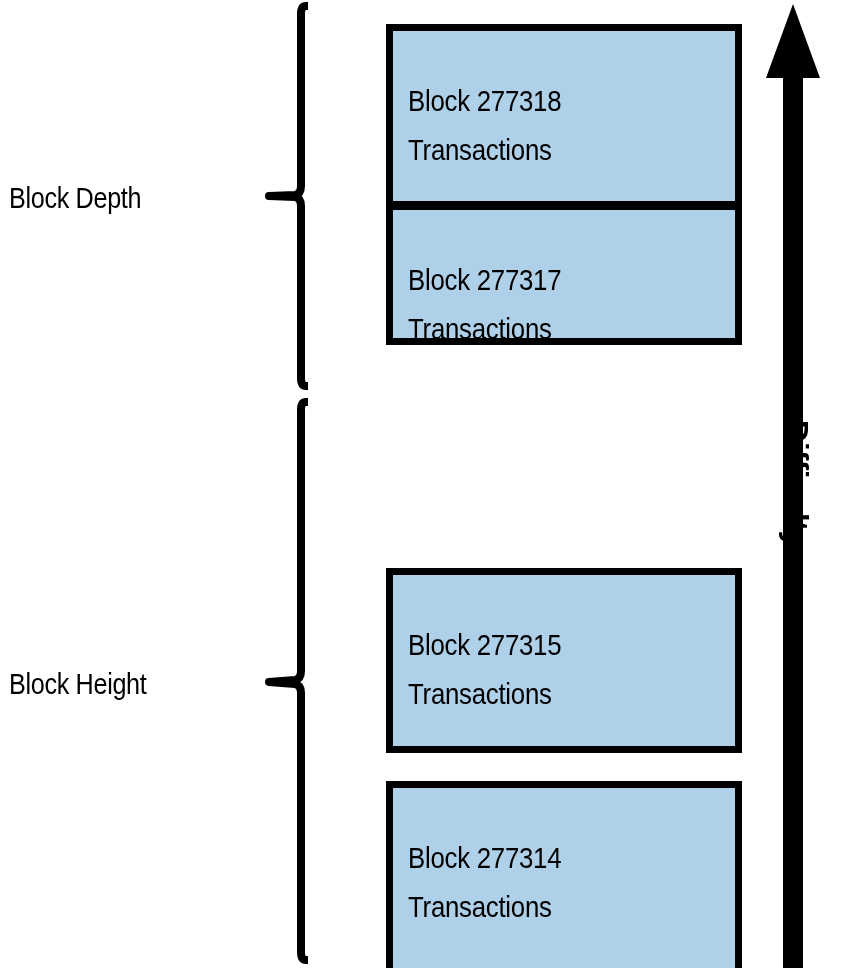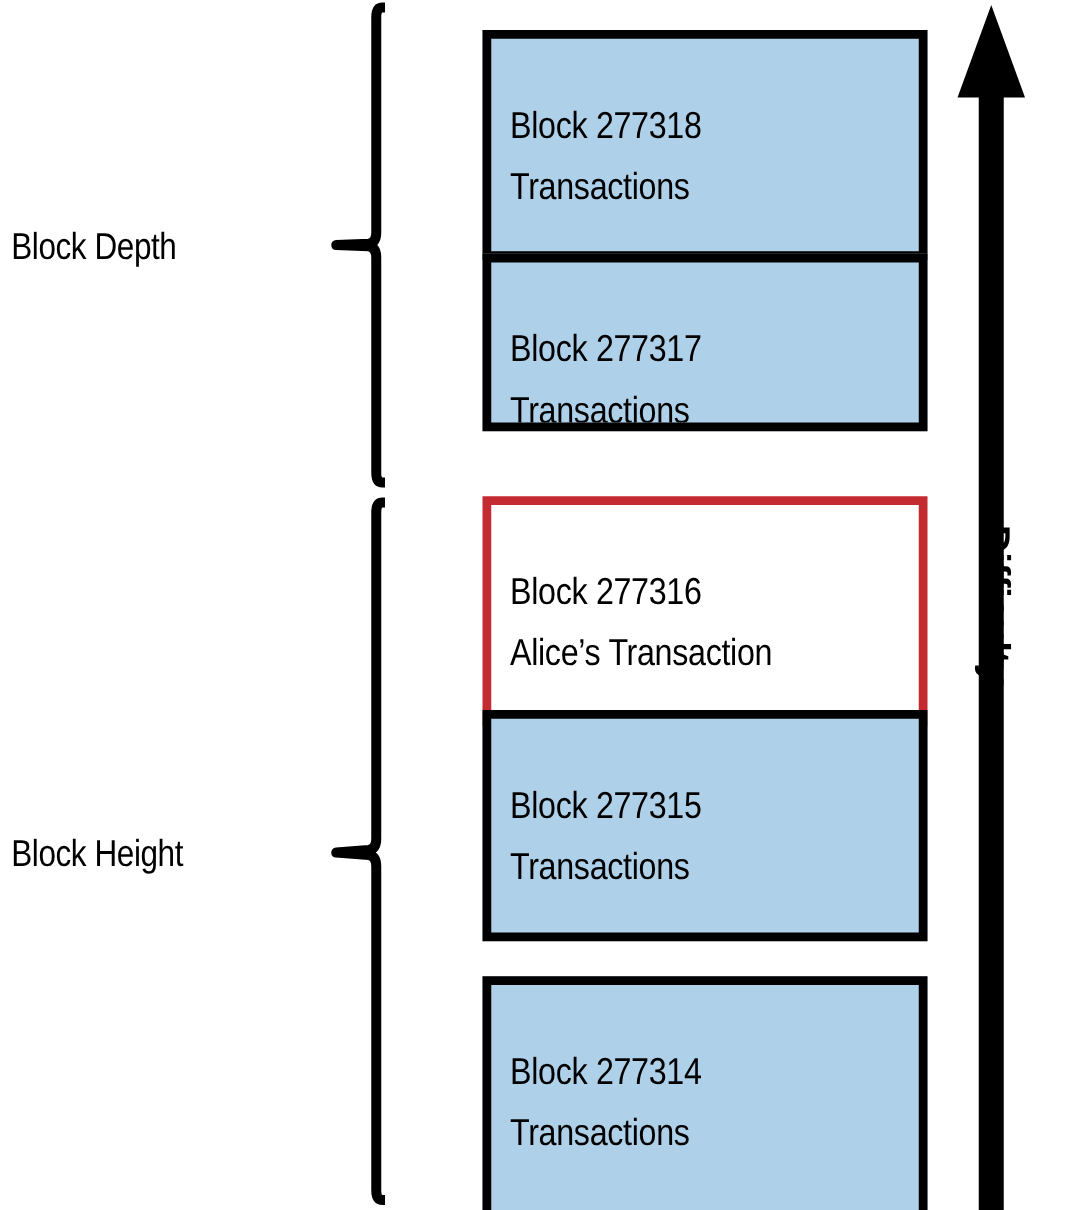--- a/index.html
+++ b/index.html
@@ -119,24 +119,20 @@
   <div class="block" id="block-0">
     <div class="line l1">Block 277318</div>
     <div class="line l2">Transactions</div>
   </div>
 
   <div class="block" id="block-1">
     <div class="line l1">Block 277317</div>
     <div class="line l2">Transactions</div>
   </div>
 
-  <div class="block highlight" id="block-2">
-    <div class="line l1">Block 277316</div>
-    <div class="line l2">Alice’s Transaction</div>
-  </div>
 
   <div class="block" id="block-3">
     <div class="line l1">Block 277315</div>
     <div class="line l2">Transactions</div>
   </div>
 
   <div class="block" id="block-4">
     <div class="line l1">Block 277314</div>
     <div class="line l2">Transactions</div>
   </div>

